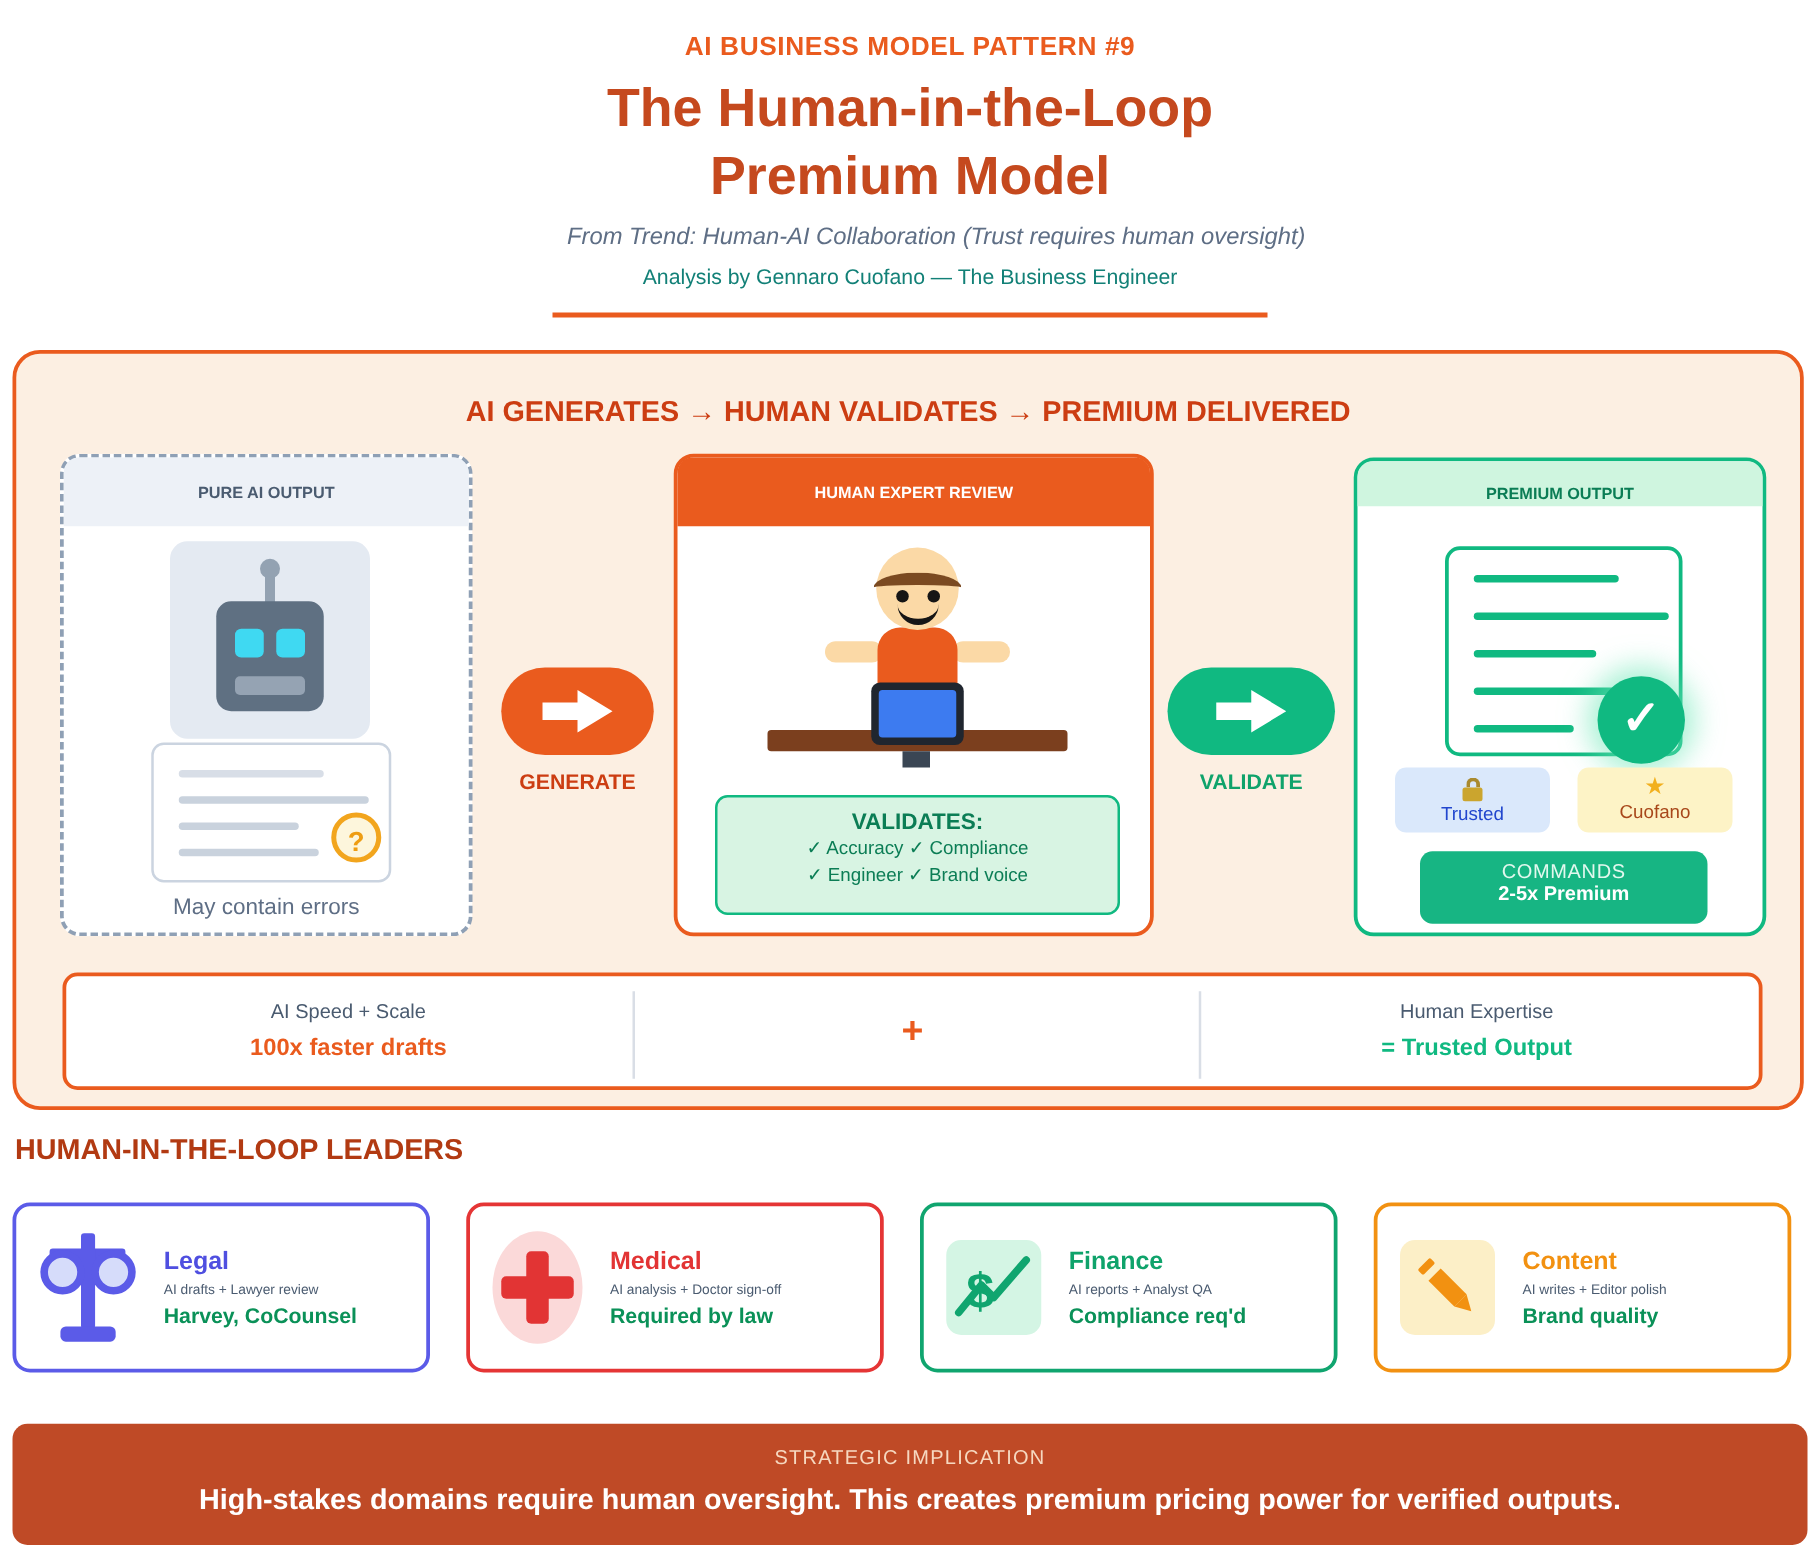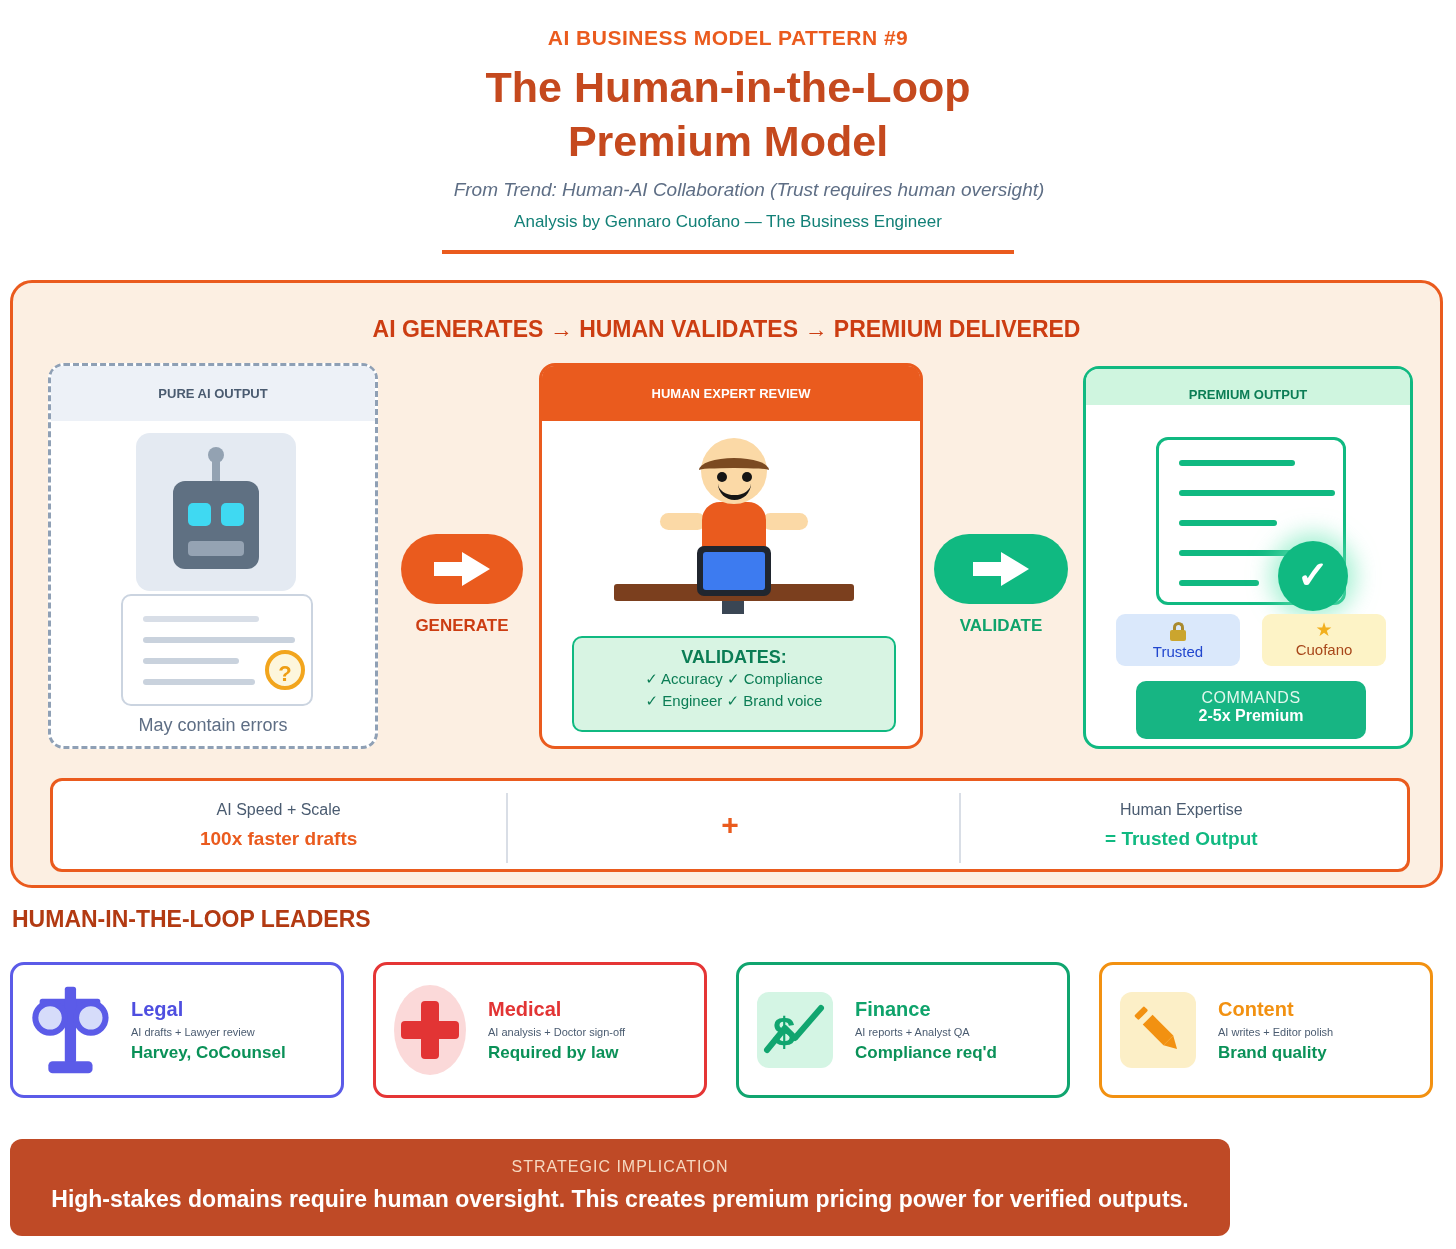--- a/index.html
+++ b/index.html
@@ -111,21 +111,21 @@
   .tile { width:76px; height:76px; border-radius:12px; display:flex; align-items:center; justify-content:center; }
   .tile-mint { background:#D4F5E4; }
   .tile-cream { background:#FCEFC7; }
   .leader-text { display:flex; flex-direction:column; gap:5px; }
   .leader-name { font-size:20px; font-weight:bold; }
   .ln-0 { color:#4F4FE0; } .ln-1 { color:#E23434; } .ln-2 { color:#0FA36B; } .ln-3 { color:#F29111; }
   .leader-sub { font-size:11px; color:#4A5B70; }
   .leader-highlight { font-size:17px; font-weight:bold; color:#0A9158; }
 
   
-  .banner { left:10px; top:1139px; width:1220px; height:97px; background:#BF4A26; border-radius:12px; text-align:center; }
+  .banner { left:10px; top:1139px; width:1436px; height:97px; background:#BF4A26; border-radius:12px; text-align:center; }
   .banner-label { margin-top:19px; font-size:16px; color:#F6D8C0; letter-spacing:1px; }
   .banner-text { margin-top:10px; font-size:23px; font-weight:bold; color:#fff; }
 </style>
 </head>
 <body>
 
 <div class="page">
 
   <div class="abs ctr eyebrow">AI BUSINESS MODEL PATTERN #9</div>
   <div class="abs ctr main-title">

